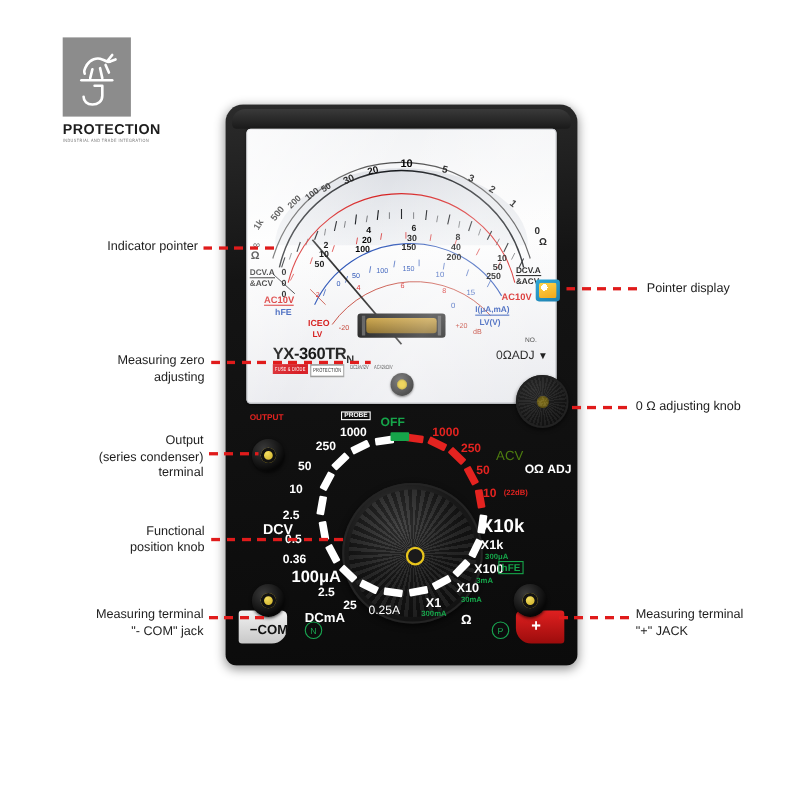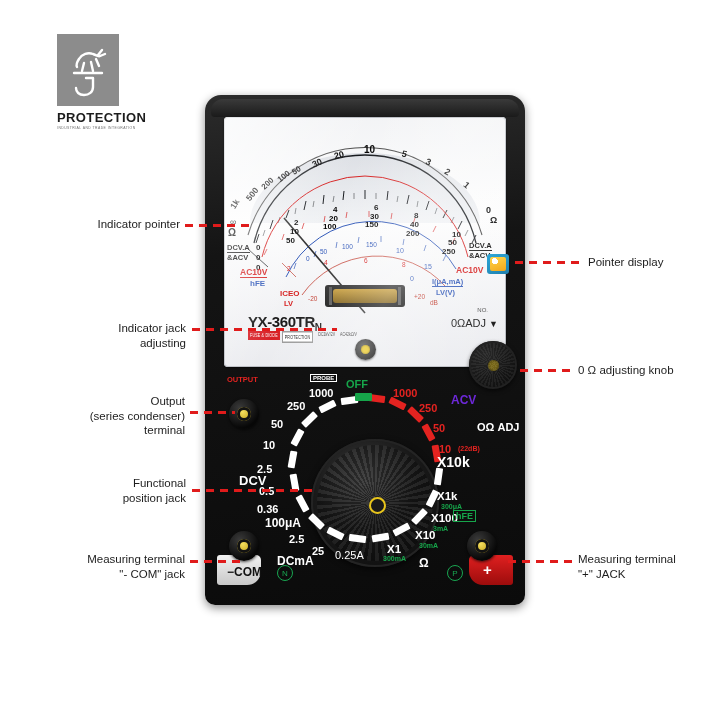--- a/index.html
+++ b/index.html
@@ -414,41 +414,41 @@
 
     <div class="tick green" style="left:140px;top:20px;width:17px;height:8px;"></div>
 
     <div class="lbl" style="left:94px;top:14px;font-size:11px;font-weight:bold;color:#fff;">1000</div>
     <div class="lbl" style="left:72px;top:27px;font-size:11px;font-weight:bold;color:#fff;">250</div>
     <div class="lbl" style="left:56px;top:45px;font-size:11px;font-weight:bold;color:#fff;">50</div>
     <div class="lbl" style="left:48px;top:66px;font-size:11px;font-weight:bold;color:#fff;">10</div>
     <div class="lbl" style="left:42px;top:90px;font-size:11px;font-weight:bold;color:#fff;">2.5</div>
     <div class="lbl" style="left:44px;top:112px;font-size:11px;font-weight:bold;color:#fff;">0.5</div>
     <div class="lbl" style="left:42px;top:130px;font-size:11px;font-weight:bold;color:#fff;">0.36</div>
-    <div class="lbl" style="left:50px;top:143px;font-size:12px;font-weight:bold;color:#fff;">100μA</div>
+    <div class="lbl" style="left:50px;top:143px;font-size:15px;font-weight:bold;color:#fff;">100μA</div>
     <div class="lbl" style="left:24px;top:100px;font-size:13px;font-weight:bold;color:#fff;">DCV</div>
 
     <div class="lbl" style="left:74px;top:160px;font-size:11px;font-weight:bold;color:#fff;">2.5</div>
     <div class="lbl" style="left:97px;top:172px;font-size:11px;font-weight:bold;color:#fff;">25</div>
     <div class="lbl" style="left:120px;top:176px;font-size:11px;font-weight:normal;color:#fff;">0.25A</div>
     <div class="lbl" style="left:62px;top:181px;font-size:12px;font-weight:bold;color:#fff;">DCmA</div>
 
     <div class="lbl" style="left:178px;top:14px;font-size:11px;font-weight:bold;color:#e42320;">1000</div>
     <div class="lbl" style="left:204px;top:29px;font-size:11px;font-weight:bold;color:#e42320;">250</div>
     <div class="lbl" style="left:218px;top:49px;font-size:11px;font-weight:bold;color:#e42320;">50</div>
     <div class="lbl" style="left:224px;top:70px;font-size:11px;font-weight:bold;color:#e42320;">10</div>
     <div class="lbl" style="left:243px;top:72px;font-size:7px;font-weight:bold;color:#e42320;">(22dB)</div>
-    <div class="lbl" style="left:236px;top:20px;font-size:12px;font-weight:bold;color:#6d28d9;">ACV</div>
+    <div class="lbl" style="left:236px;top:34px;font-size:12px;font-weight:normal;color:#4d7c0f;">ACV</div>
     <div class="lbl" style="left:262px;top:48px;font-size:11px;font-weight:bold;color:#fff;">OΩ ADJ</div>
 
     <div class="lbl" style="left:131px;top:5px;font-size:11px;font-weight:bold;color:#16a54a;">OFF</div>
     <div class="lbl" style="left:95px;top:1px;font-size:6px;font-weight:bold;color:#fff;border:1px solid #fff;padding:0 2px;">PROBE</div>
     <div class="lbl" style="left:12px;top:2px;font-size:7.5px;font-weight:bold;color:#e42320;">OUTPUT</div>
 
-    <div class="lbl" style="left:222px;top:81px;font-size:14px;font-weight:bold;color:#fff;">X10k</div>
+    <div class="lbl" style="left:222px;top:96px;font-size:17px;font-weight:bold;color:#fff;">X10k</div>
     <div class="lbl" style="left:222px;top:117px;font-size:11.5px;font-weight:bold;color:#fff;">X1k</div>
     <div class="lbl" style="left:226px;top:130px;font-size:7px;font-weight:bold;color:#16a54a;">300μA</div>
     <div class="lbl" style="left:216px;top:139px;font-size:11.5px;font-weight:bold;color:#fff;">X100</div>
     <div class="lbl" style="left:218px;top:152px;font-size:7px;font-weight:bold;color:#16a54a;">3mA</div>
     <div class="lbl" style="left:200px;top:156px;font-size:11.5px;font-weight:bold;color:#fff;">X10</div>
     <div class="lbl" style="left:204px;top:169px;font-size:7px;font-weight:bold;color:#16a54a;">30mA</div>
     <div class="lbl" style="left:172px;top:170px;font-size:11.5px;font-weight:bold;color:#fff;">X1</div>
     <div class="lbl" style="left:168px;top:182px;font-size:7px;font-weight:bold;color:#16a54a;">300mA</div>
     <div class="lbl" style="left:204px;top:183px;font-size:12px;font-weight:bold;color:#fff;">Ω</div>
     <div class="lbl" style="left:238px;top:137px;font-size:9px;font-weight:bold;color:#16a54a;border:1px solid #16a54a;padding:0 2px;">hFE</div>
@@ -474,35 +474,35 @@
 </div>
 
 <div class="pd-icon abs" style="left:487px;top:254px;">
   <div class="s"></div>
 </div>
 
 <div class="abs callout r" style="left:70px;top:217px;width:110px;">Indicator pointer</div>
 <div class="abs dash" style="left:185px;top:224px;width:65px;"></div>
 
 <div class="abs callout r" style="left:76px;top:321px;width:110px;">
-  <div>Indicator jack</div>
+  <div>Measuring zero</div>
   <div>adjusting</div>
 </div>
 <div class="abs dash" style="left:192px;top:328px;width:145px;"></div>
 
 <div class="abs callout r" style="left:55px;top:394px;width:130px;">
   <div>Output</div>
   <div>(series condenser)</div>
   <div>terminal</div>
 </div>
 <div class="abs dash" style="left:190px;top:411px;width:45px;"></div>
 
 <div class="abs callout r" style="left:76px;top:476px;width:110px;">
   <div>Functional</div>
-  <div>position jack</div>
+  <div>position knob</div>
 </div>
 <div class="abs dash" style="left:192px;top:489px;width:125px;"></div>
 
 <div class="abs callout r" style="left:45px;top:552px;width:140px;">
   <div>Measuring terminal</div>
   <div>"- COM" jack</div>
 </div>
 <div class="abs dash" style="left:190px;top:560px;width:55px;"></div>
 
 <div class="abs dash" style="left:515px;top:261px;width:65px;"></div>

